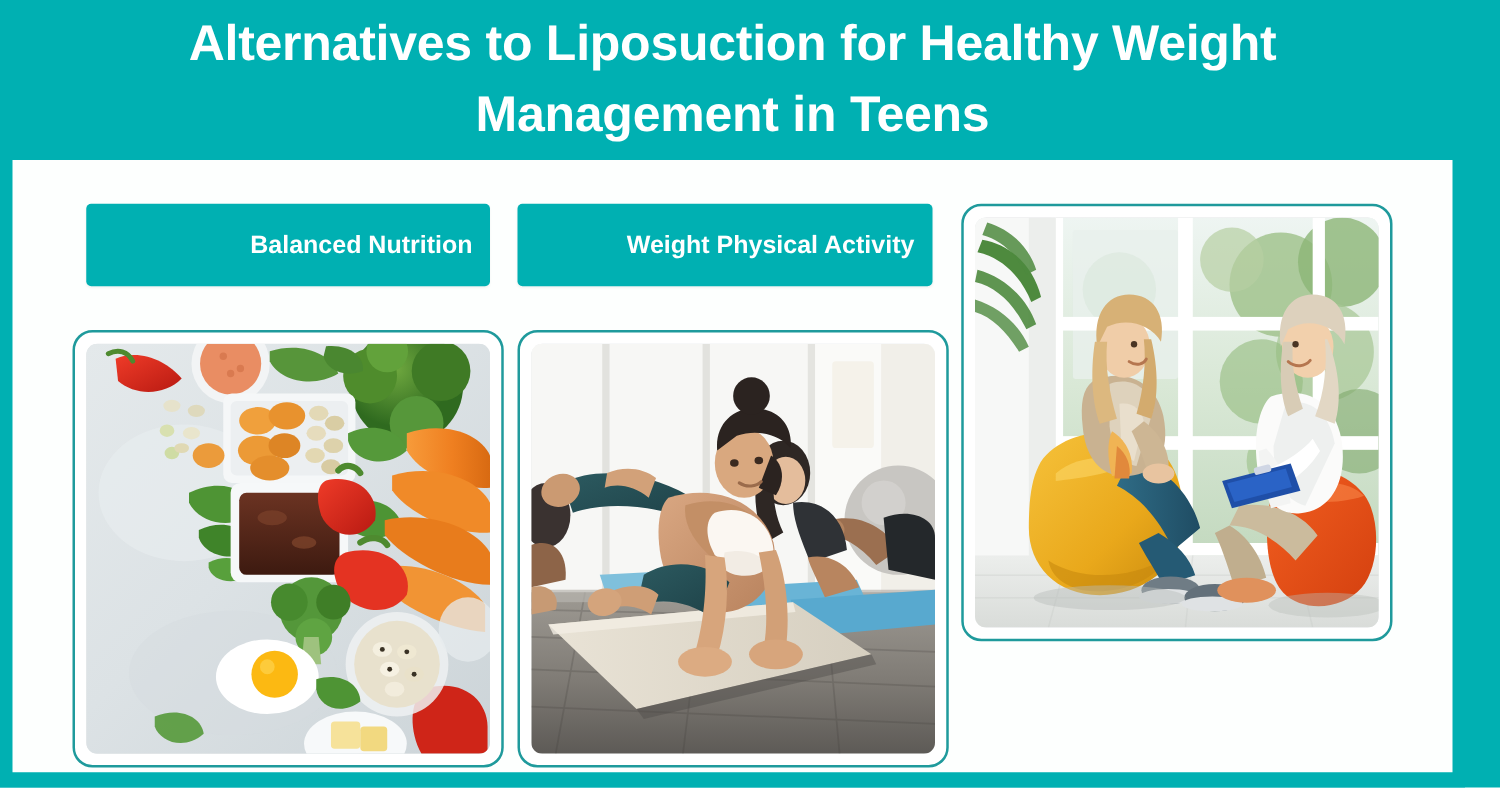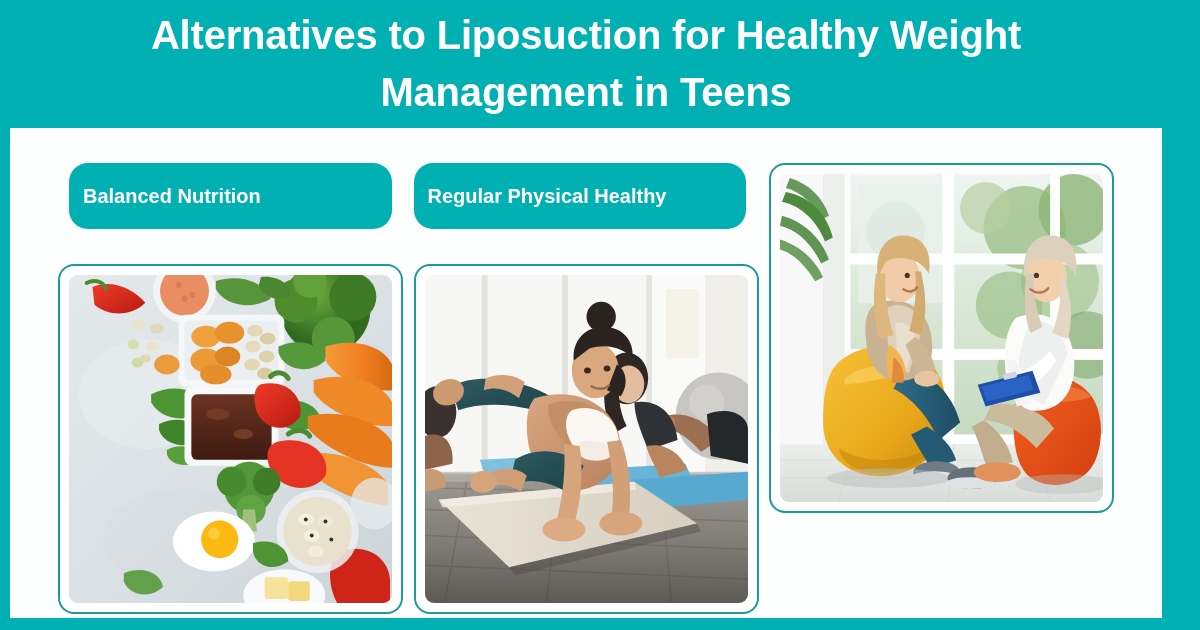--- a/index.html
+++ b/index.html
@@ -61,25 +61,25 @@
   .column {
     width: 345px;
     display: flex;
     flex-direction: column;
     align-items: stretch;
   }
 
   
   .pill {
     background: #00b0b2;
-    border-radius: 19px;
+    border-radius: 4px;
     height: 66px;
     display: flex;
     align-items: center;
-    justify-content: flex-start;
+    justify-content: flex-end;
     padding: 0 14px;
     margin-bottom: 35px;
     box-shadow: 0 1px 2px rgba(0,0,0,0.05);
   }
 
   .pill-label {
     color: #ffffff;
     font-family: "Liberation Sans", sans-serif;
     font-weight: bold;
     font-size: 20px;
@@ -261,21 +261,21 @@
             <path d="M188 270 C208 264 224 274 224 288 C208 300 190 292 188 278 Z" fill="#4e9434"></path>
 
             <path d="M56 300 C76 292 94 300 96 314 C80 328 60 320 56 308 Z" fill="#55993a" opacity=".9"></path>
           </svg>
         </div>
       </div>
     </div>
 
     <div class="column col-2">
       <div class="pill">
-        <span class="pill-label">Regular Physical Healthy</span>
+        <span class="pill-label">Weight Physical Activity</span>
       </div>
       <div class="card">
         <div class="photo">
           <svg viewBox="0 0 330 330" preserveAspectRatio="none" aria-hidden="true">
             <defs>
               <linearGradient id="studioBg" x1="0" y1="0" x2="0" y2="1">
                 <stop offset="0%" stop-color="#fbfbfa"></stop>
                 <stop offset="70%" stop-color="#f2f2f0"></stop>
                 <stop offset="100%" stop-color="#e6e5e2"></stop>
               </linearGradient>

